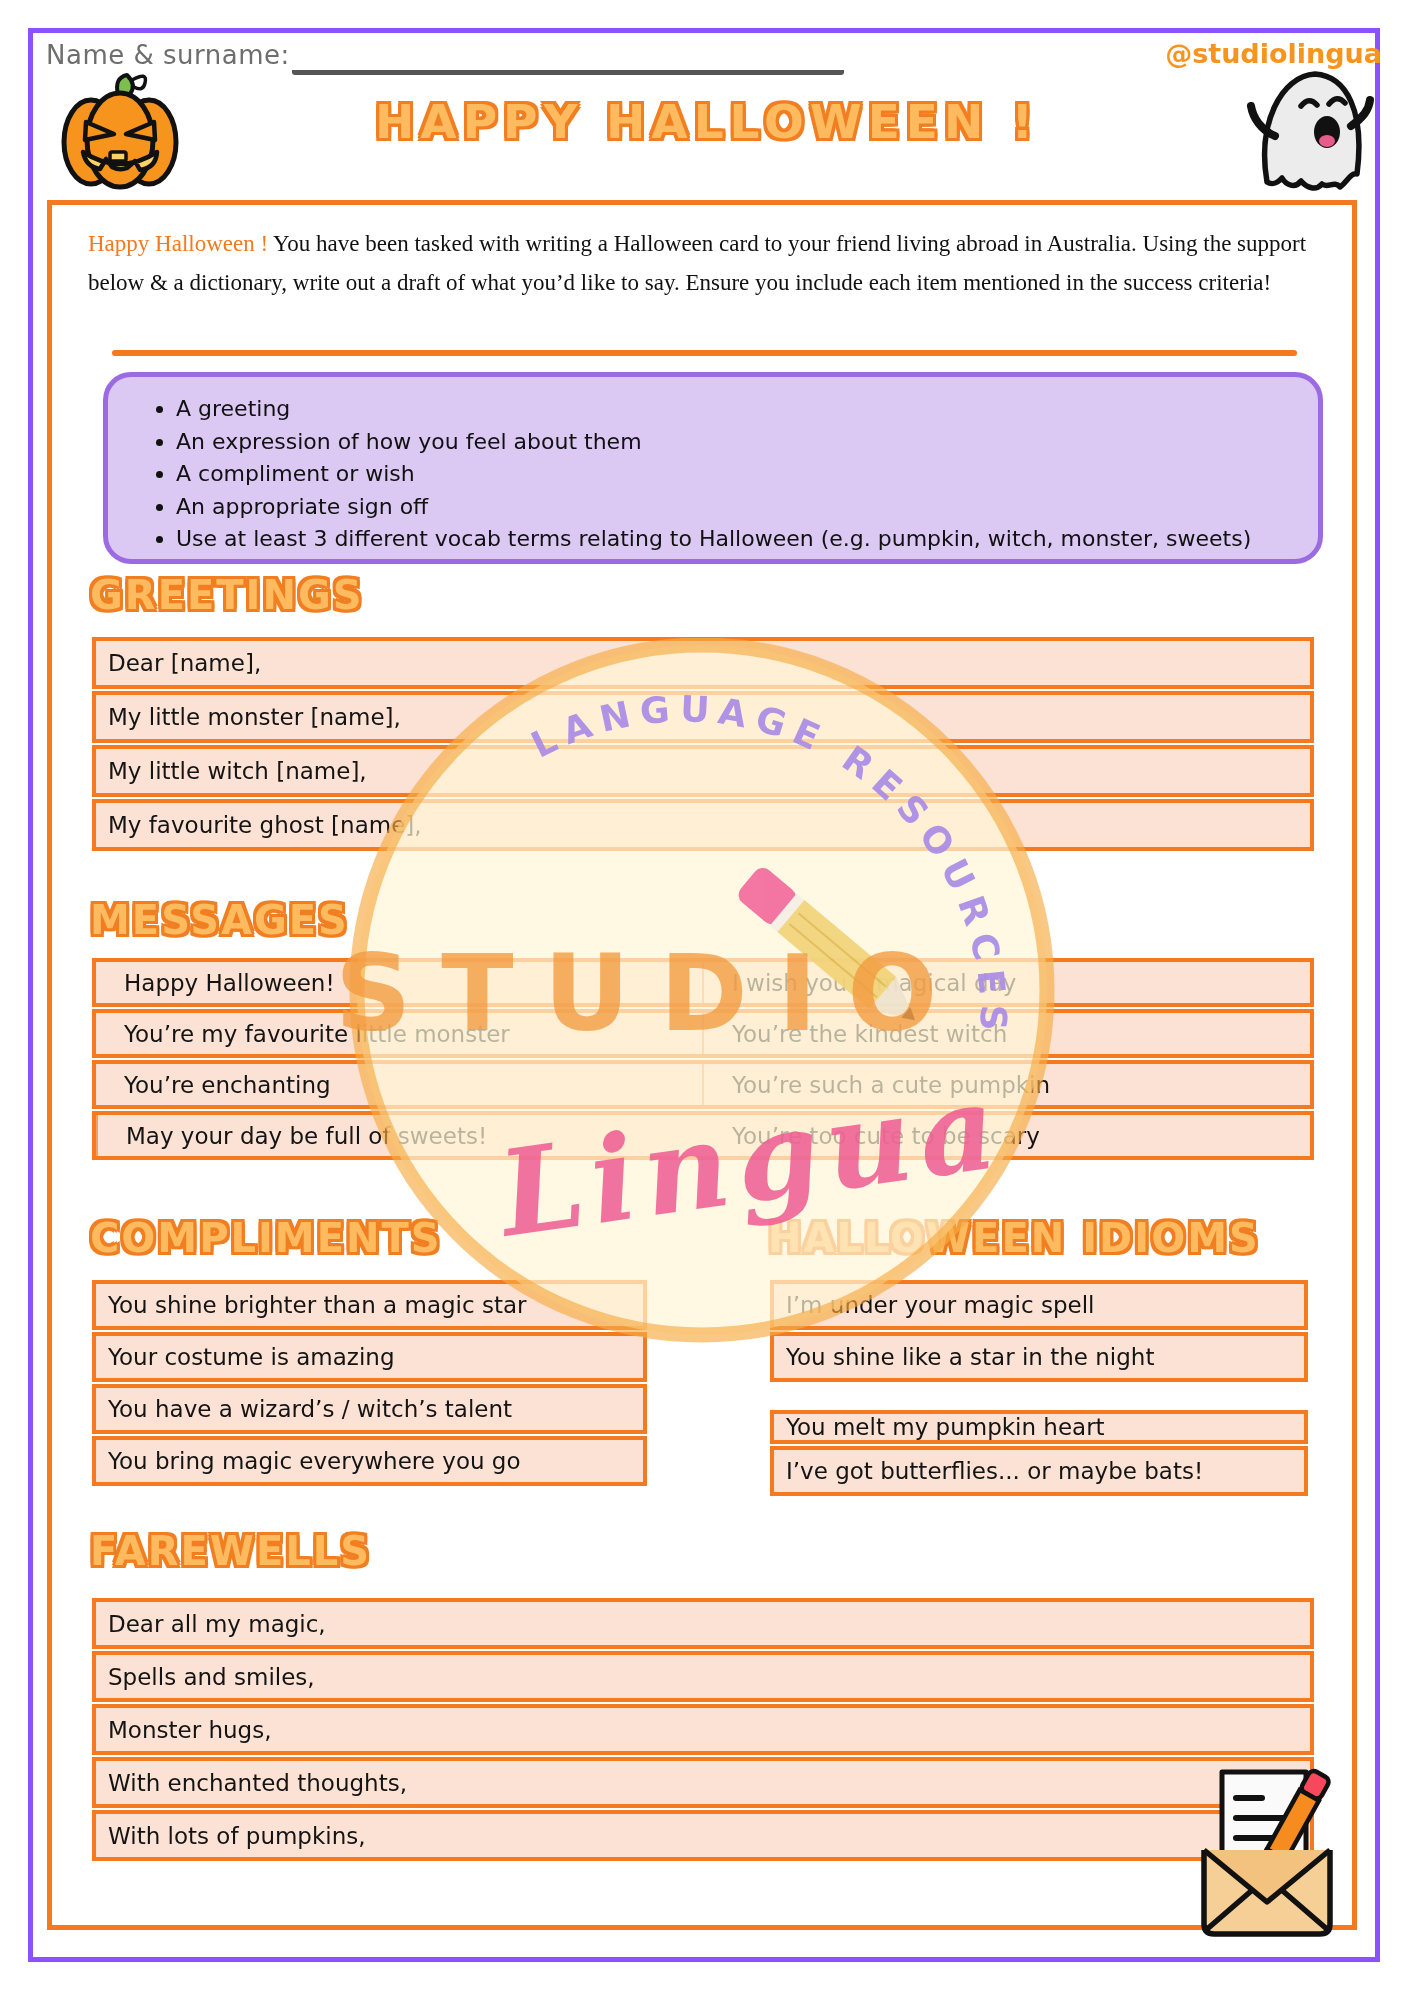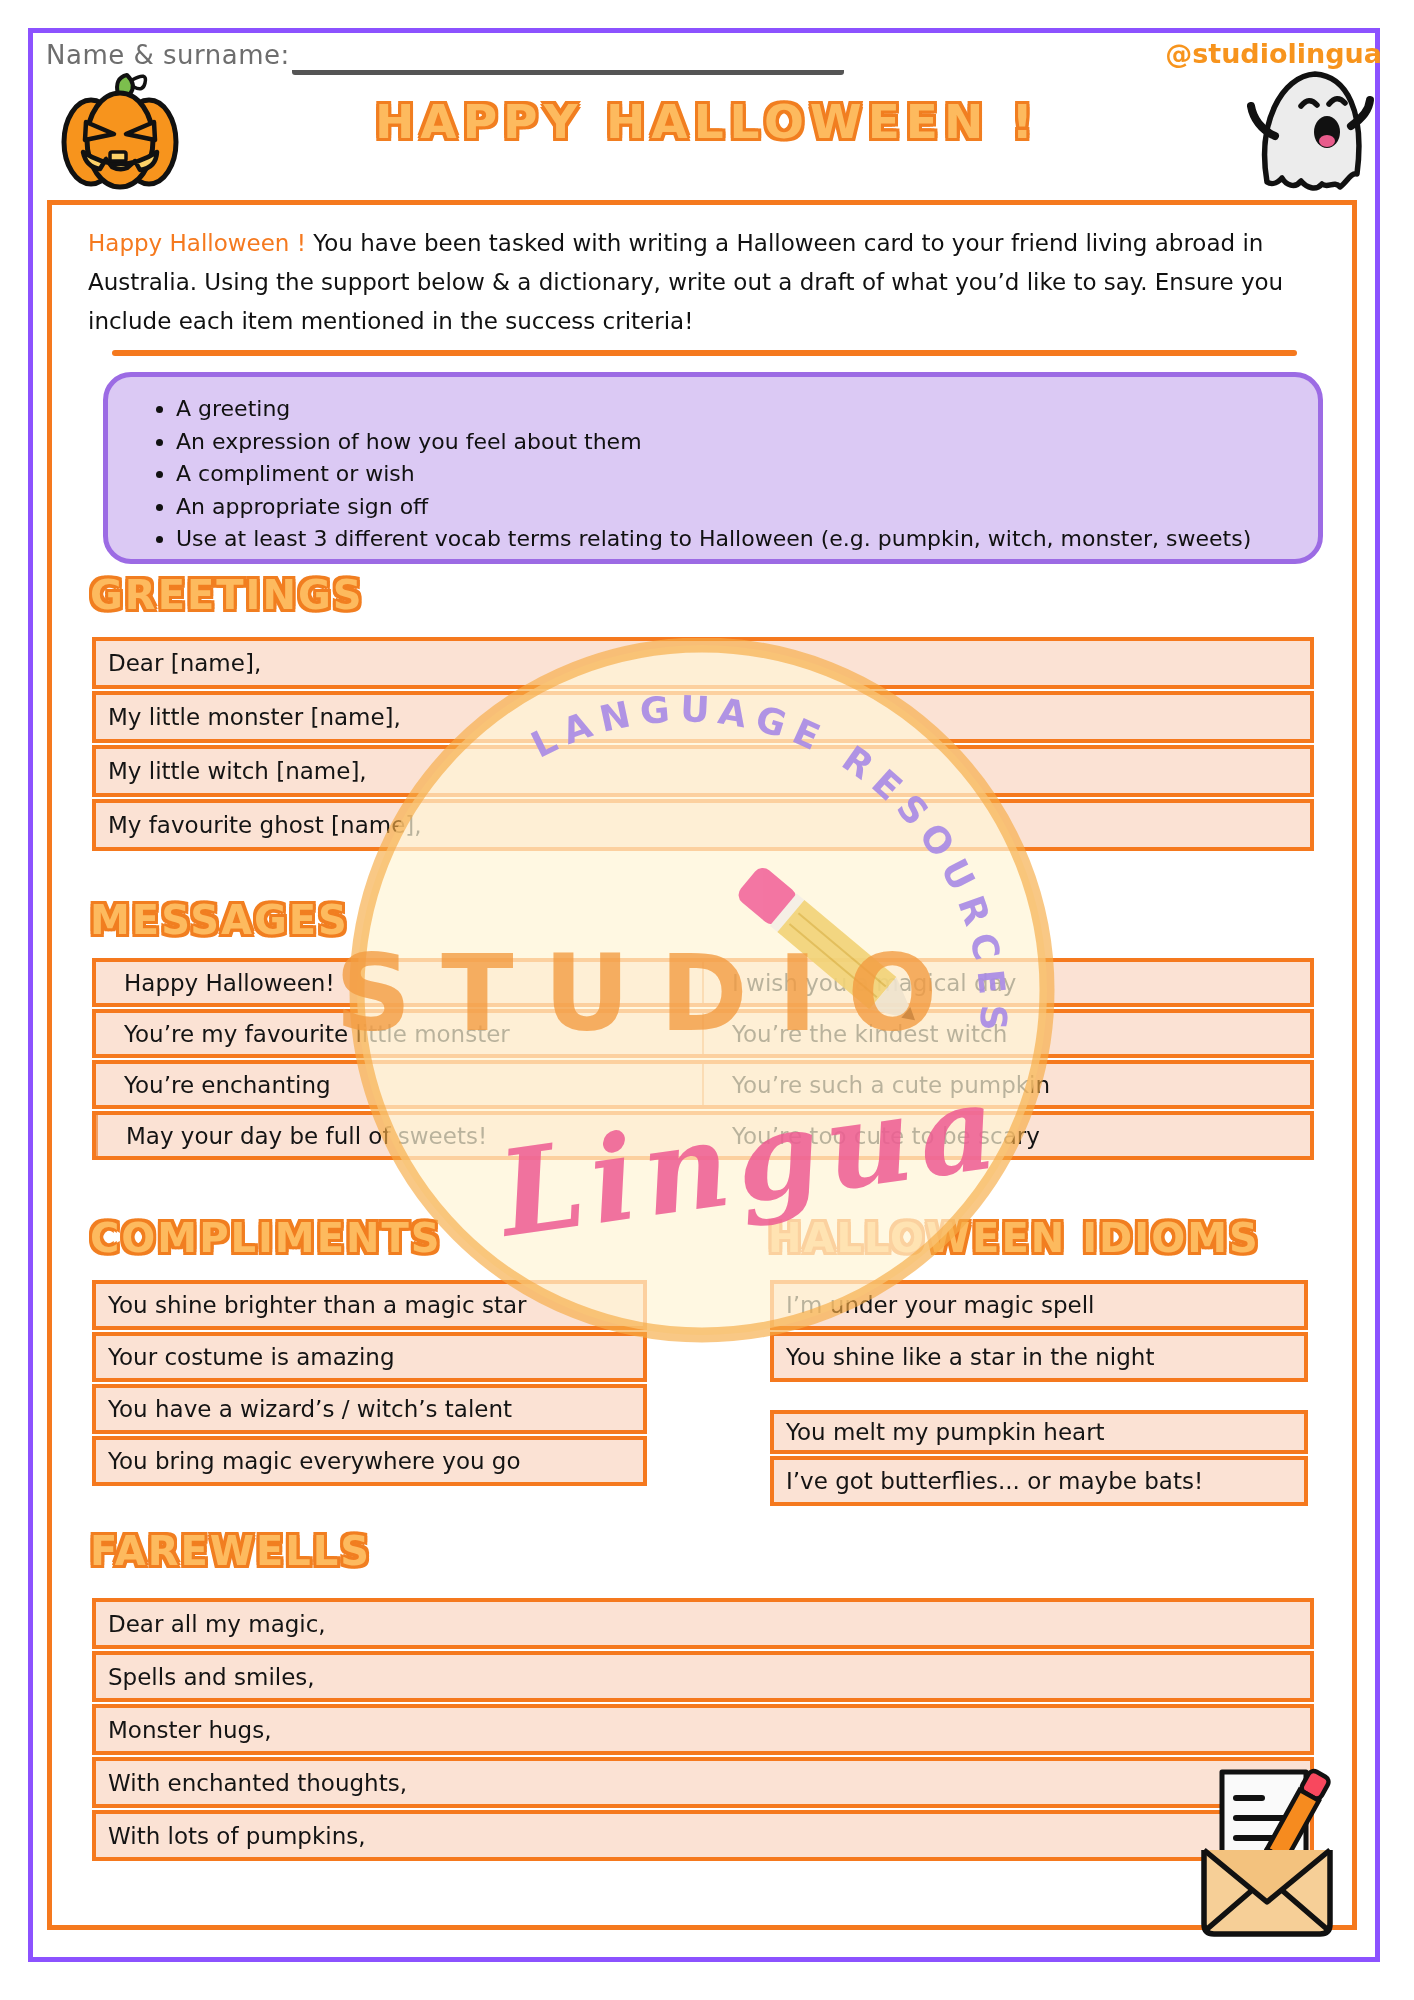--- a/index.html
+++ b/index.html
@@ -10,21 +10,21 @@
   .name-label{position:absolute;left:46px;top:40px;font-size:26px;color:#6e6e6e;letter-spacing:.5px;}
   .name-line{position:absolute;left:292px;top:42px;width:552px;height:28px;border-bottom:5px solid #555;border-radius:3px;}
   .handle{position:absolute;left:1120px;top:38px;width:262px;text-align:right;font-size:27px;font-weight:600;color:#F7941D;}
   .title{position:absolute;left:0;top:94px;width:1414px;text-align:center;font-size:47px;font-weight:800;letter-spacing:6px;}
   .bubble{color:#FDBA5E;
     text-shadow:-3px -3px 0 #F17E20,3px -3px 0 #F17E20,-3px 3px 0 #F17E20,3px 3px 0 #F17E20,
                 -3px 0 0 #F17E20,3px 0 0 #F17E20,0 -3px 0 #F17E20,0 3px 0 #F17E20;}
   .icon{position:absolute;}
   
   .box-orange{position:absolute;left:47px;top:200px;width:1310px;height:1730px;border:5px solid #F5791E;box-sizing:border-box;background:#fff;}
-  .intro{position:absolute;left:88px;top:224px;width:1235px;font-size:23px;line-height:39px;color:#111;}
+  .intro{position:absolute;left:88px;top:224px;width:1235px;font-size:23px;line-height:39px;color:#111;font-family:Liberation Serif, serif;}
   .intro .hl{color:#F5791E;}
   .divider{position:absolute;left:112px;top:350px;width:1185px;height:6px;background:#F5791E;border-radius:3px;}
   .criteria{position:absolute;left:103px;top:372px;width:1220px;height:192px;box-sizing:border-box;
             background:#DBC9F4;border:5px solid #9C6BE4;border-radius:28px;padding:16px 24px 0 28px;}
   .criteria ul{margin:0;padding-left:40px;}
   .criteria li{font-size:22px;line-height:32.5px;color:#111;}
   
   .section-h{position:absolute;font-size:40px;font-weight:800;letter-spacing:2px;}
   
   .tbl{position:absolute;display:flex;flex-direction:column;}
@@ -127,21 +127,21 @@
 
   <div class="tbl" style="left:92px;top:1280px;width:555px;">
     <div class="row pad" style="height:50px;">You shine brighter than a magic star</div>
     <div class="row pad" style="height:50px;">Your costume is amazing</div>
     <div class="row pad" style="height:50px;">You have a wizard’s / witch’s talent</div>
     <div class="row pad" style="height:50px;">You bring magic everywhere you go</div>
   </div>
   <div class="tbl" style="left:770px;top:1280px;width:538px;">
     <div class="row pad" style="height:50px;">I’m under your magic spell</div>
     <div class="row pad" style="height:50px;">You shine like a star in the night</div>
-    <div class="row pad" style="height:44px;margin-top:28px;">You melt my pumpkin heart</div>
+    <div class="row pad" style="height:34px;margin-top:28px;">You melt my pumpkin heart</div>
     <div class="row pad" style="height:50px;">I’ve got butterflies... or maybe bats!</div>
   </div>
 
   <div class="section-h bubble" style="left:90px;top:1528px;">FAREWELLS</div>
   <div class="tbl" style="left:92px;top:1598px;width:1222px;">
     <div class="row pad" style="height:51px;">Dear all my magic,</div>
     <div class="row pad" style="height:51px;">Spells and smiles,</div>
     <div class="row pad" style="height:51px;">Monster hugs,</div>
     <div class="row pad" style="height:51px;">With enchanted thoughts,</div>
     <div class="row pad" style="height:51px;">With lots of pumpkins,</div>

